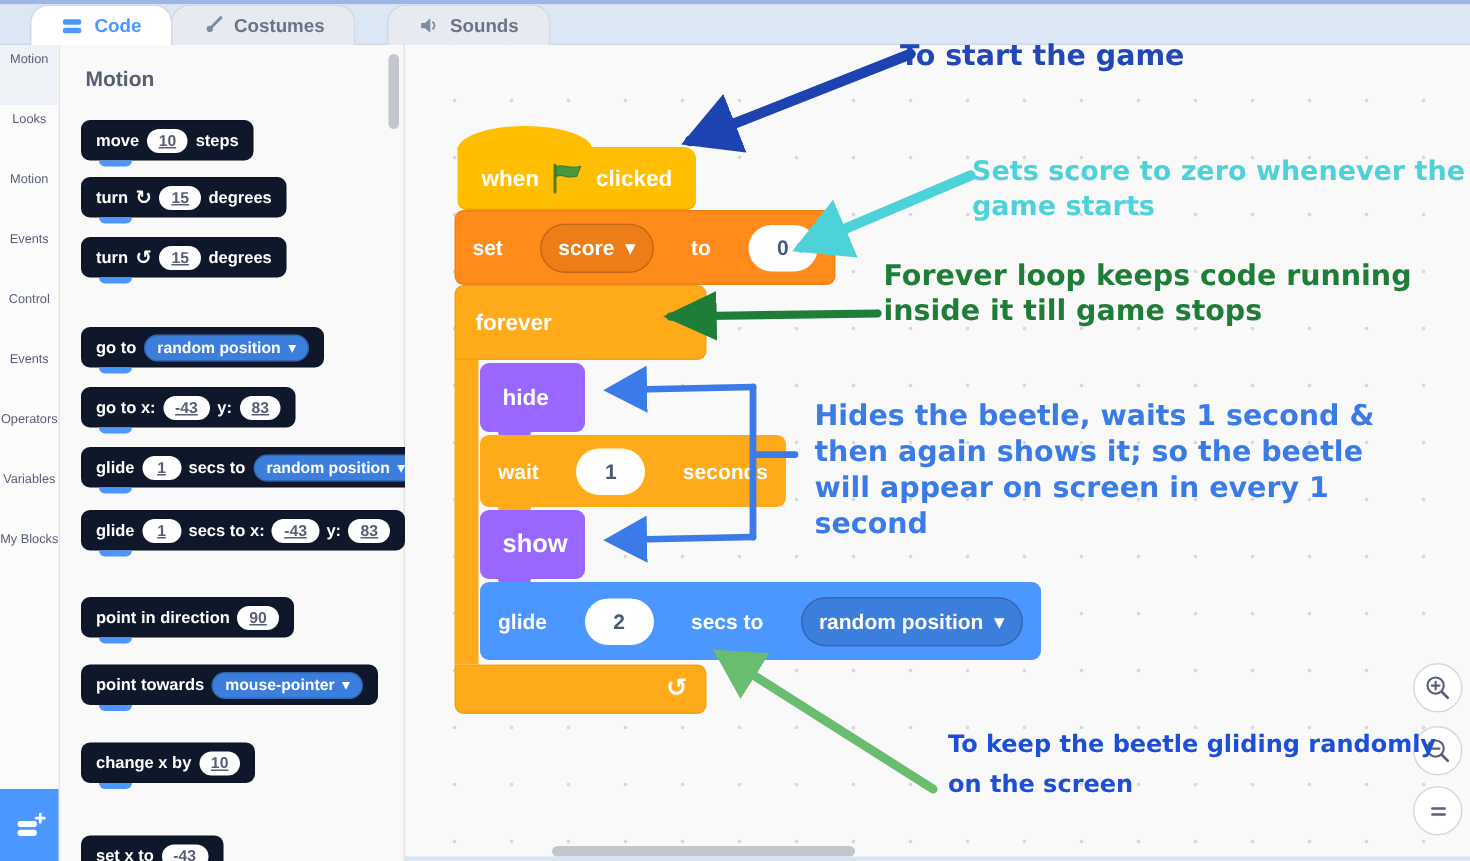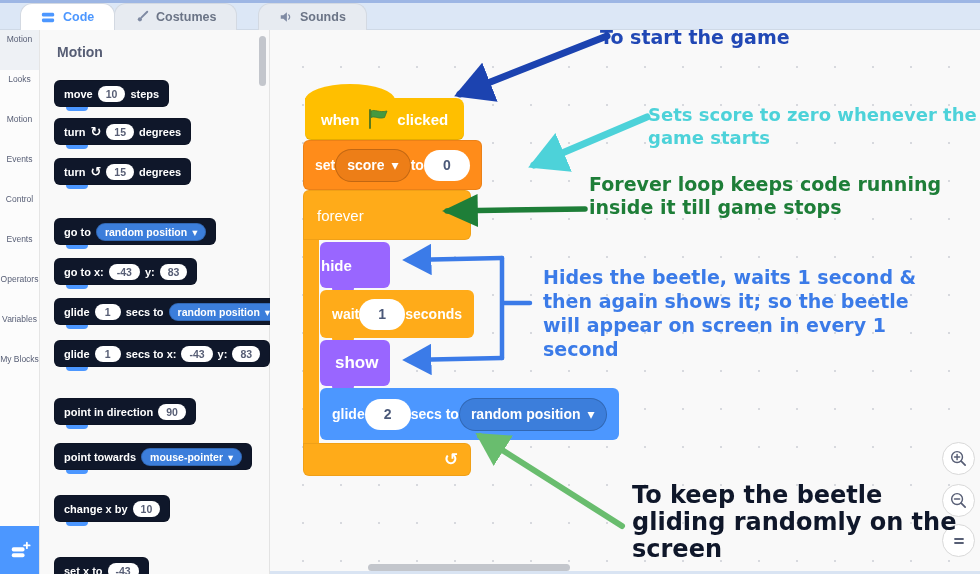--- a/index.html
+++ b/index.html
@@ -36,62 +36,62 @@
   }
   
   .palette { position:absolute; top:30px; left:40px; width:230px; bottom:0; background:#F9F9F9; border-right:1px solid #e3e3e3; }
   .palette-header { position:absolute; top:14px; left:17px; font-size:14px; font-weight:bold; color:#575E75; }
   .pblock {
     position:absolute; left:14px; height:27px; display:inline-flex; align-items:center; gap:5px;
     padding:0 10px; background:#0f172a; border-radius:6px; color:#fff; font-size:11px; font-weight:bold;
     box-shadow: inset 0 0 0 1px rgba(0,0,0,0.1); cursor:grab; white-space:nowrap;
   }
   .pblock::after { content:""; position:absolute; left:12px; bottom:-4px; width:22px; height:4px; background:#4C97FF; border-radius:0 0 5px 5px; }
-  .oval-s { background:#fff; color:#575E75; border-radius:12px; padding:2px 8px; font-size:10.5px; font-weight:bold; min-width:26px; text-align:center; }
+  .oval-s { background:#fff; color:#575E75; border-radius:12px; padding:2px 8px; font-size:10.5px; font-weight:bold; min-width:26px; text-align:center;text-decoration:underline; }
   .drop-s { background:#3C7EDB; color:#fff; border-radius:12px; padding:3px 9px; font-size:10.5px; font-weight:bold; box-shadow: inset 0 0 0 1px rgba(0,0,0,0.18); display:inline-flex; gap:5px; align-items:center; }
   .turn-icon { font-size:13px; line-height:1; }
   .v-scroll { position:absolute; top:6px; right:3px; width:7px; height:50px; background:#c3c6cc; border-radius:4px; cursor:pointer; }
   
   .canvas {
     position:absolute; top:30px; left:270px; right:0; bottom:0; background:#F9F9F9;
     background-image: radial-gradient(#d7d9de 1.2px, transparent 1.4px);
     background-size:38px 38px; background-position:14px 18px;
   }
   .bottomstrip { position:absolute; left:270px; right:0; bottom:0; height:3px; background:#d9e4f3; }
   .h-scroll { position:absolute; left:368px; top:564px; width:202px; height:7px; background:#c3c6cc; border-radius:4px; cursor:pointer; }
   
   .scripts { position:absolute; inset:0; pointer-events:none; }
   .scripts > div { pointer-events:auto; }
-  .sblock { position:absolute; display:flex; align-items:center; gap:0; color:#fff; font-weight:bold; cursor:grab; }
+  .sblock { position:absolute; display:flex; align-items:center; gap:25px; color:#fff; font-weight:bold; cursor:grab; }
   .oval-b { background:#fff; color:#4a5878; border-radius:16px; height:31px; min-width:46px; padding:0 10px; display:flex; align-items:center; justify-content:center; font-size:14px; font-weight:bold; }
   .drop-b { border-radius:17px; height:33px; padding:0 12px; display:flex; align-items:center; gap:7px; font-size:14px; font-weight:bold; color:#fff; box-shadow: inset 0 0 0 1px rgba(0,0,0,0.18); }
   .hat { left:305px; top:98px; height:42px; padding:0 16px; background:#FFBF00; border-radius:0 8px 6px 6px; font-size:15px; gap:7px; box-shadow: inset 0 -1px 0 0 rgba(0,0,0,0.1); }
   .hat::before { content:""; position:absolute; top:-14px; left:0; width:90px; height:16px; background:#FFBF00; border-radius:45px 45px 0 0 / 16px 16px 0 0; }
   .hat::after { content:""; position:absolute; left:14px; bottom:-4px; width:26px; height:4px; background:#FFBF00; border-radius:0 0 5px 5px; }
   .blk-set { left:303px; top:140px; height:50px; padding:0 12px; background:#FF8C1A; border-radius:6px; font-size:14px; box-shadow: inset 0 0 0 1px rgba(0,0,0,0.08); }
   .blk-set .drop-b { background:#ED7E17; }
   .forever-wrap { position:absolute; left:303px; top:190px; width:168px; height:286px; }
-  .f-top { position:absolute; left:0; top:0; width:168px; height:50px; background:#FFAB19; border-radius:6px 6px 6px 0; display:flex; align-items:center; padding:0 14px; color:#fff; font-size:15px; font-weight:normal; box-shadow: inset 0 0 0 1px rgba(0,0,0,0.06);}
+  .f-top { position:absolute; left:0; top:0; width:168px; height:50px; background:#FFAB19; border-radius:6px 6px 6px 0; display:flex; align-items:center; padding:0 14px; color:#fff; font-size:15px; font-weight:bold; box-shadow: inset 0 0 0 1px rgba(0,0,0,0.06);}
   .f-arm { position:absolute; left:0; top:50px; width:16px; height:203px; background:#FFAB19; }
   .f-bot { position:absolute; left:0; top:253px; width:168px; height:33px; background:#FFAB19; border-radius:0 6px 6px 6px; box-shadow: inset 0 0 0 1px rgba(0,0,0,0.06);}
   .loop-icon { position:absolute; right:13px; top:6px; color:#fff; font-size:17px; font-weight:bold; transform:scaleX(-1); }
-  .blk-hide { left:320px; top:242px; width:70px; height:46px; background:#9966FF; border-radius:6px; padding:0 1px; font-size:15px; }
+  .blk-hide { left:320px; top:242px; width:70px; height:46px; background:#9966FF; border-radius:6px; padding:0 15px; font-size:15px; }
   .blk-wait { left:320px; top:290px; height:48px; background:#FFAB19; border-radius:6px; padding:0 12px; font-size:14px; }
   .blk-show { left:320px; top:340px; width:70px; height:46px; background:#9966FF; border-radius:6px; padding:0 15px; font-size:17px; }
   .blk-glide { left:320px; top:388px; height:52px; background:#4C97FF; border-radius:6px; padding:0 12px; font-size:14px; }
   .blk-glide .drop-b { background:#3C7EDB; }
   .blk-hide::after,.blk-show::after,.blk-wait::after { content:""; position:absolute; left:12px; bottom:-4px; width:22px; height:4px; background:inherit; border-radius:0 0 5px 5px; }
   
   .overlay { position:absolute; inset:0; pointer-events:none; z-index:5; }
   .ann { position:absolute; font-family:"DejaVu Sans",sans-serif; font-weight:bold; }
   .ann1 { left:600px; top:26px; font-size:19px; color:#2148B5; white-space:nowrap; }
   .ann2 { left:648px; top:103px; width:336px; font-size:18px; line-height:23px; color:#4DD2D9; }
   .ann3 { left:589px; top:173px; width:400px; font-size:19px; line-height:23px; color:#1E7E38; }
   .ann4 { left:543px; top:265px; width:392px; font-size:19px; line-height:24px; color:#3B7BE8; }
-  .ann5 { left:632px; top:482px; width:336px; font-size:24px; line-height:27px; color:#0f172a; }
+  .ann5 { left:632px; top:482px; width:336px; font-size:16px; line-height:27px; color:#1d4ed8; }
   .arrows { position:absolute; inset:0; }
   
   .zoom-btn {
     position:absolute; left:942px; width:33px; height:33px; border-radius:50%;
     background:#fff; border:1px solid #d9d9d9; display:flex; align-items:center; justify-content:center; cursor:pointer;
   }
   .zb1{ top:442px; } .zb2{ top:484px; } .zb3{ top:524px; }
 </style>
 </head>
 <body>

